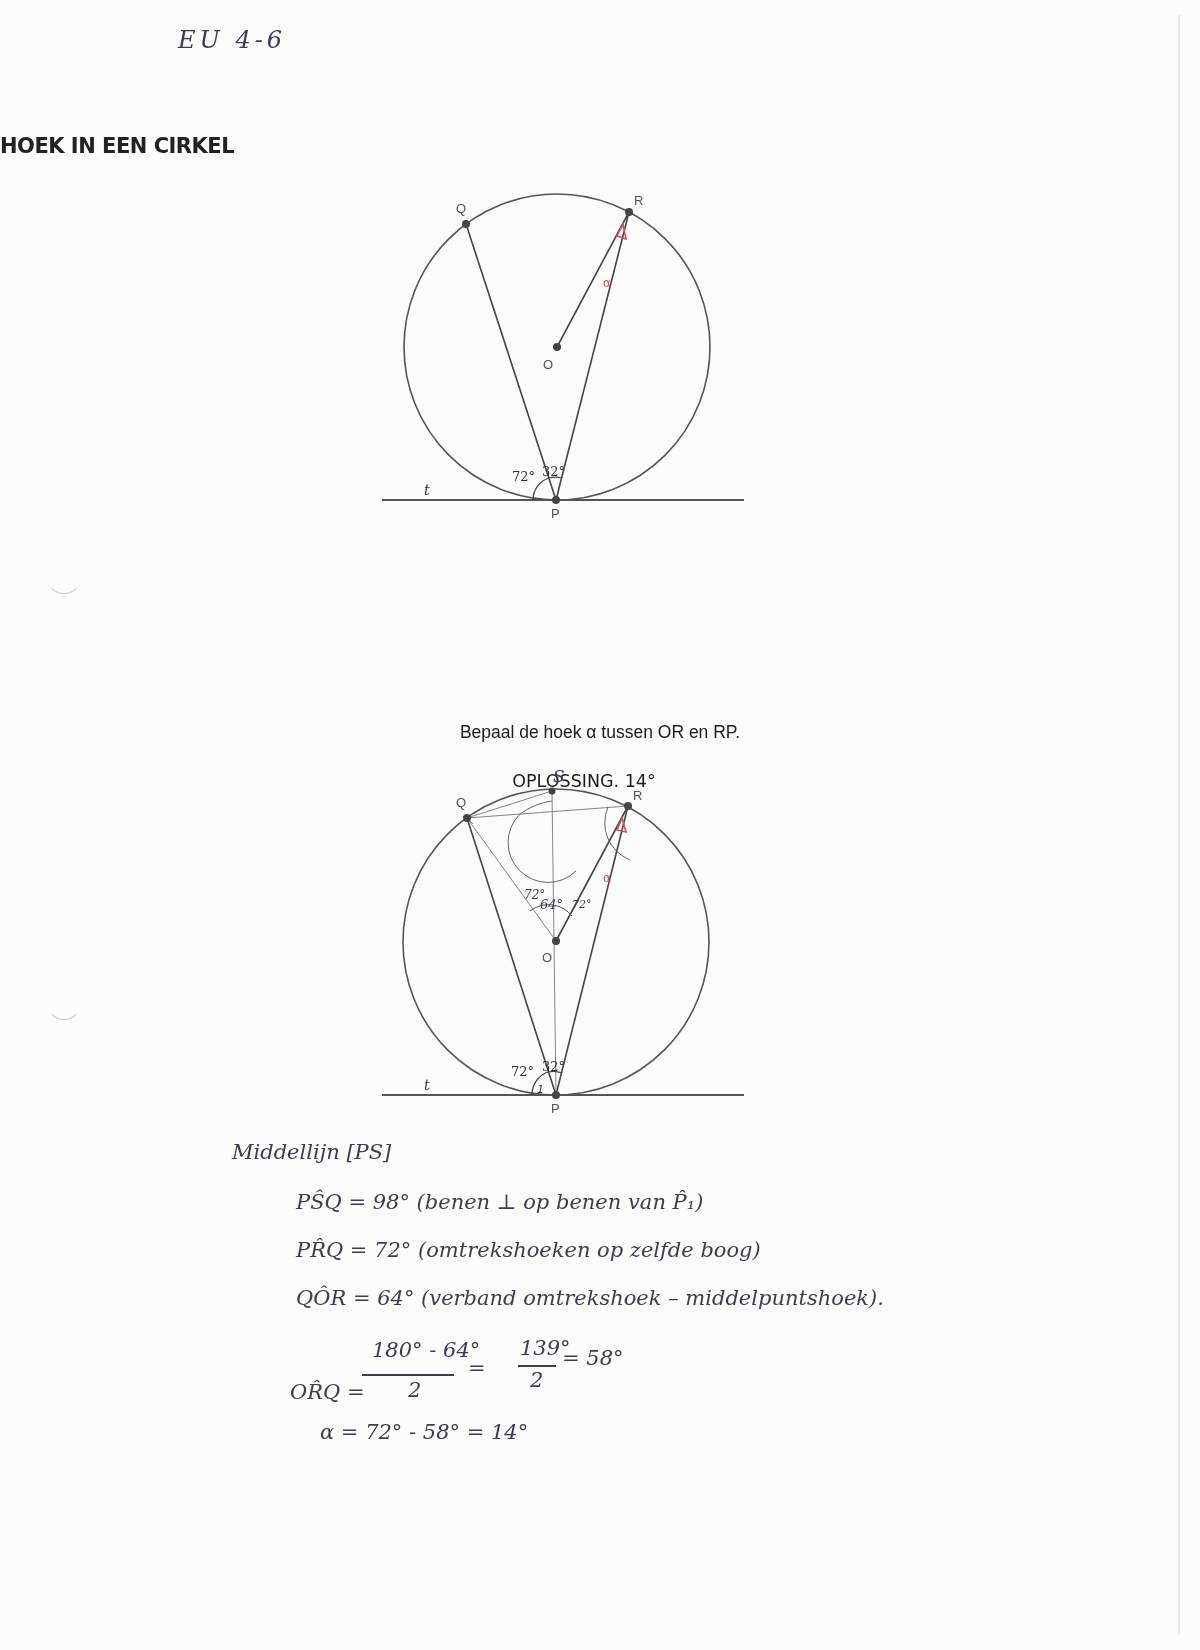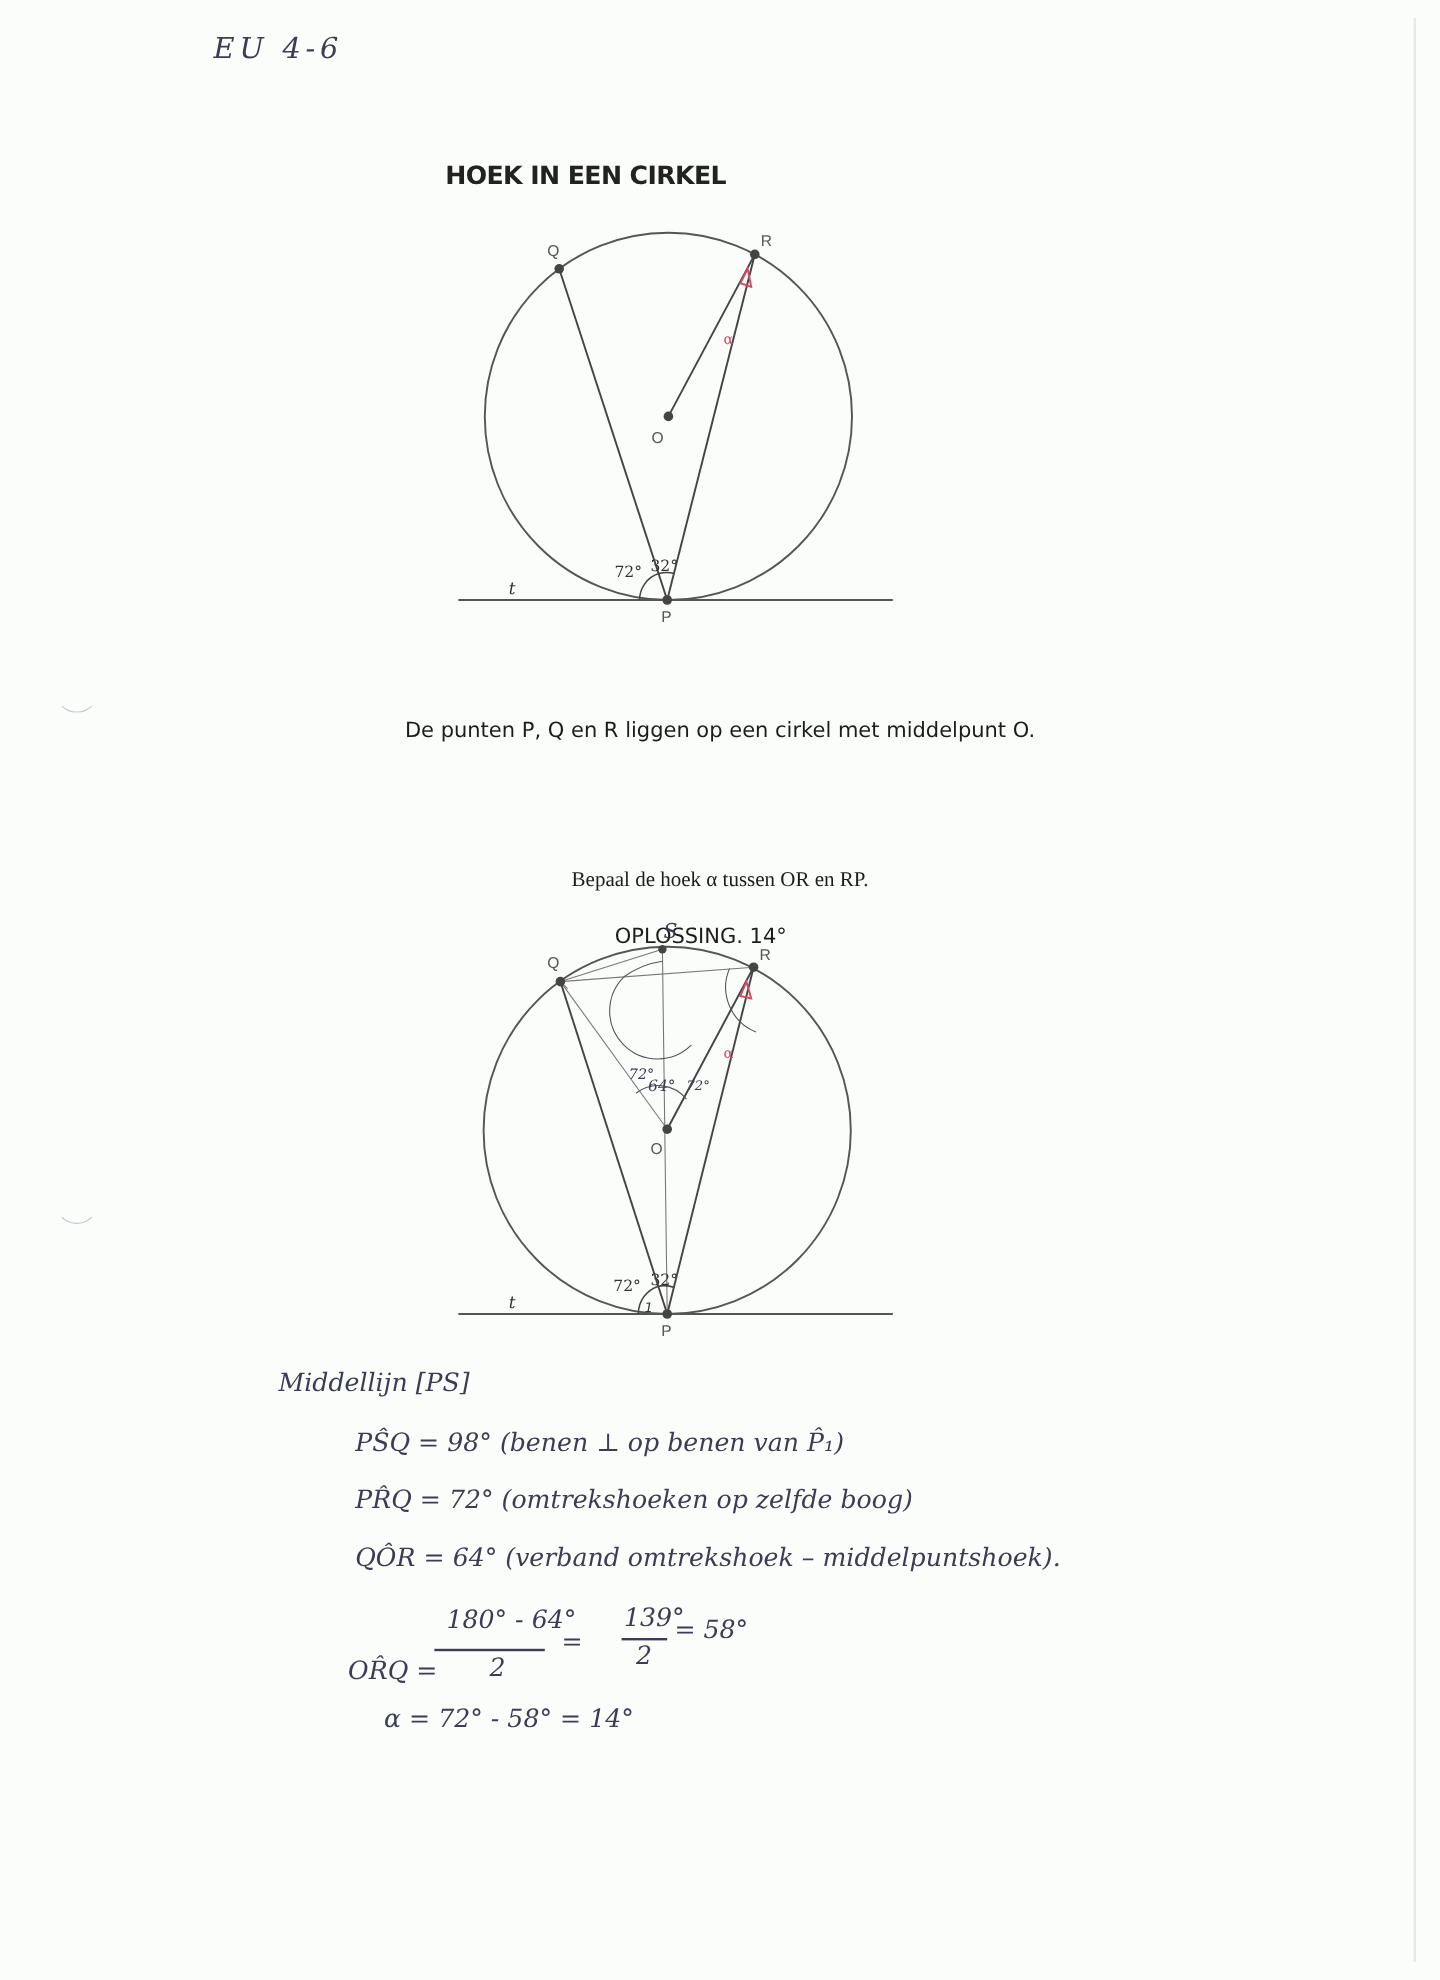--- a/index.html
+++ b/index.html
@@ -1,27 +1,27 @@
 <!DOCTYPE html>
 <html><head>
 <meta charset="utf-8">
 <style>
   html, body { margin:0; padding:0; }
   body { width:1200px; height:1650px; background:#fbfdfa; position:relative; overflow:hidden;
          font-family:"Liberation Sans", sans-serif; color:#1c1c1c; }
   .page-edge { position:absolute; left:1178px; top:15px; width:2px; height:1620px; background:#e6e8ec; }
   .hw { position:absolute; font-family:"DejaVu Serif", serif; font-style:italic; color:#3a3d55; white-space:nowrap;text-align:right; }
   .header-note { left:178px; top:26px; font-size:24px; letter-spacing:4px; }
-  .title { position:absolute; top:134px; left:0; width:976px; text-align:center;
+  .title { position:absolute; top:134px; left:0; width:976px; 
            font-family:"DejaVu Sans", sans-serif; font-weight:bold; font-size:21px; color:#222; letter-spacing:-0.5px; }
   .statement { position:absolute; top:596px; left:0; width:1200px; text-align:center;
                font-family:"DejaVu Sans", sans-serif; font-size:17.5px; line-height:27px; color:#1c1c1c; }
   .statement p { margin:0; }
   .question { position:absolute; top:722px; left:0; width:1200px; text-align:center;
-              font-family:Liberation Serif, serif; font-size:17.5px; color:#1c1c1c; }
+              font-family:Liberation Sans, sans-serif; font-size:17.5px; color:#1c1c1c; }
   .solution-title { position:absolute; top:771px; left:0; width:1168px; text-align:center;
                     font-family:"DejaVu Sans", sans-serif; font-size:17.5px; color:#1c1c1c; }
   svg.diagram { position:absolute; left:0; }
   .punch { position:absolute; width:34px; height:34px; border:1.5px solid transparent; border-bottom-color:#c5c8d2; border-radius:50%; }
   .work { position:absolute; left:0; top:0; }
   .work .line { font-size:21px; }
 </style>
 </head>
 <body>
 
@@ -49,21 +49,20 @@
   <text x="634" y="205" font-family="Liberation Sans, sans-serif" font-size="13" fill="#555">R</text>
   <text x="543" y="369" font-family="Liberation Sans, sans-serif" font-size="13" fill="#555">O</text>
   <text x="551" y="518" font-family="Liberation Sans, sans-serif" font-size="13" fill="#555">P</text>
   <text x="603" y="287" font-family="DejaVu Serif, serif" font-size="12" fill="#d9485f">α</text>
   <text x="424" y="495" font-family="DejaVu Serif, serif" font-style="italic" font-size="14" fill="#333">t</text>
   <text x="542" y="476" font-family="DejaVu Serif, serif" font-size="13" fill="#333">32°</text>
   <text x="512" y="481" font-family="DejaVu Serif, serif" font-size="13" fill="#333">72°</text>
 </svg>
 
 <div class="statement">
-  <p>De punten P, Q en R liggen op een cirkel met middelpunt O.</p>
 </div>
 <div class="question">Bepaal de hoek α tussen OR  en RP.</div>
 <div class="solution-title">OPLOSSING. 14°</div>
 
 <svg class="diagram" width="1200" height="1150" style="top:0;">
   <circle cx="556" cy="942" r="153" fill="none" stroke="#555" stroke-width="1.6"></circle>
   <line x1="382" y1="1095" x2="744" y2="1095" stroke="#555" stroke-width="1.8"></line>
   <line x1="467" y1="818" x2="556" y2="1095" stroke="#444" stroke-width="1.6"></line>
   <line x1="628" y1="806" x2="556" y2="1095" stroke="#444" stroke-width="1.6"></line>
   <line x1="628" y1="806" x2="556" y2="941" stroke="#444" stroke-width="1.6"></line>

